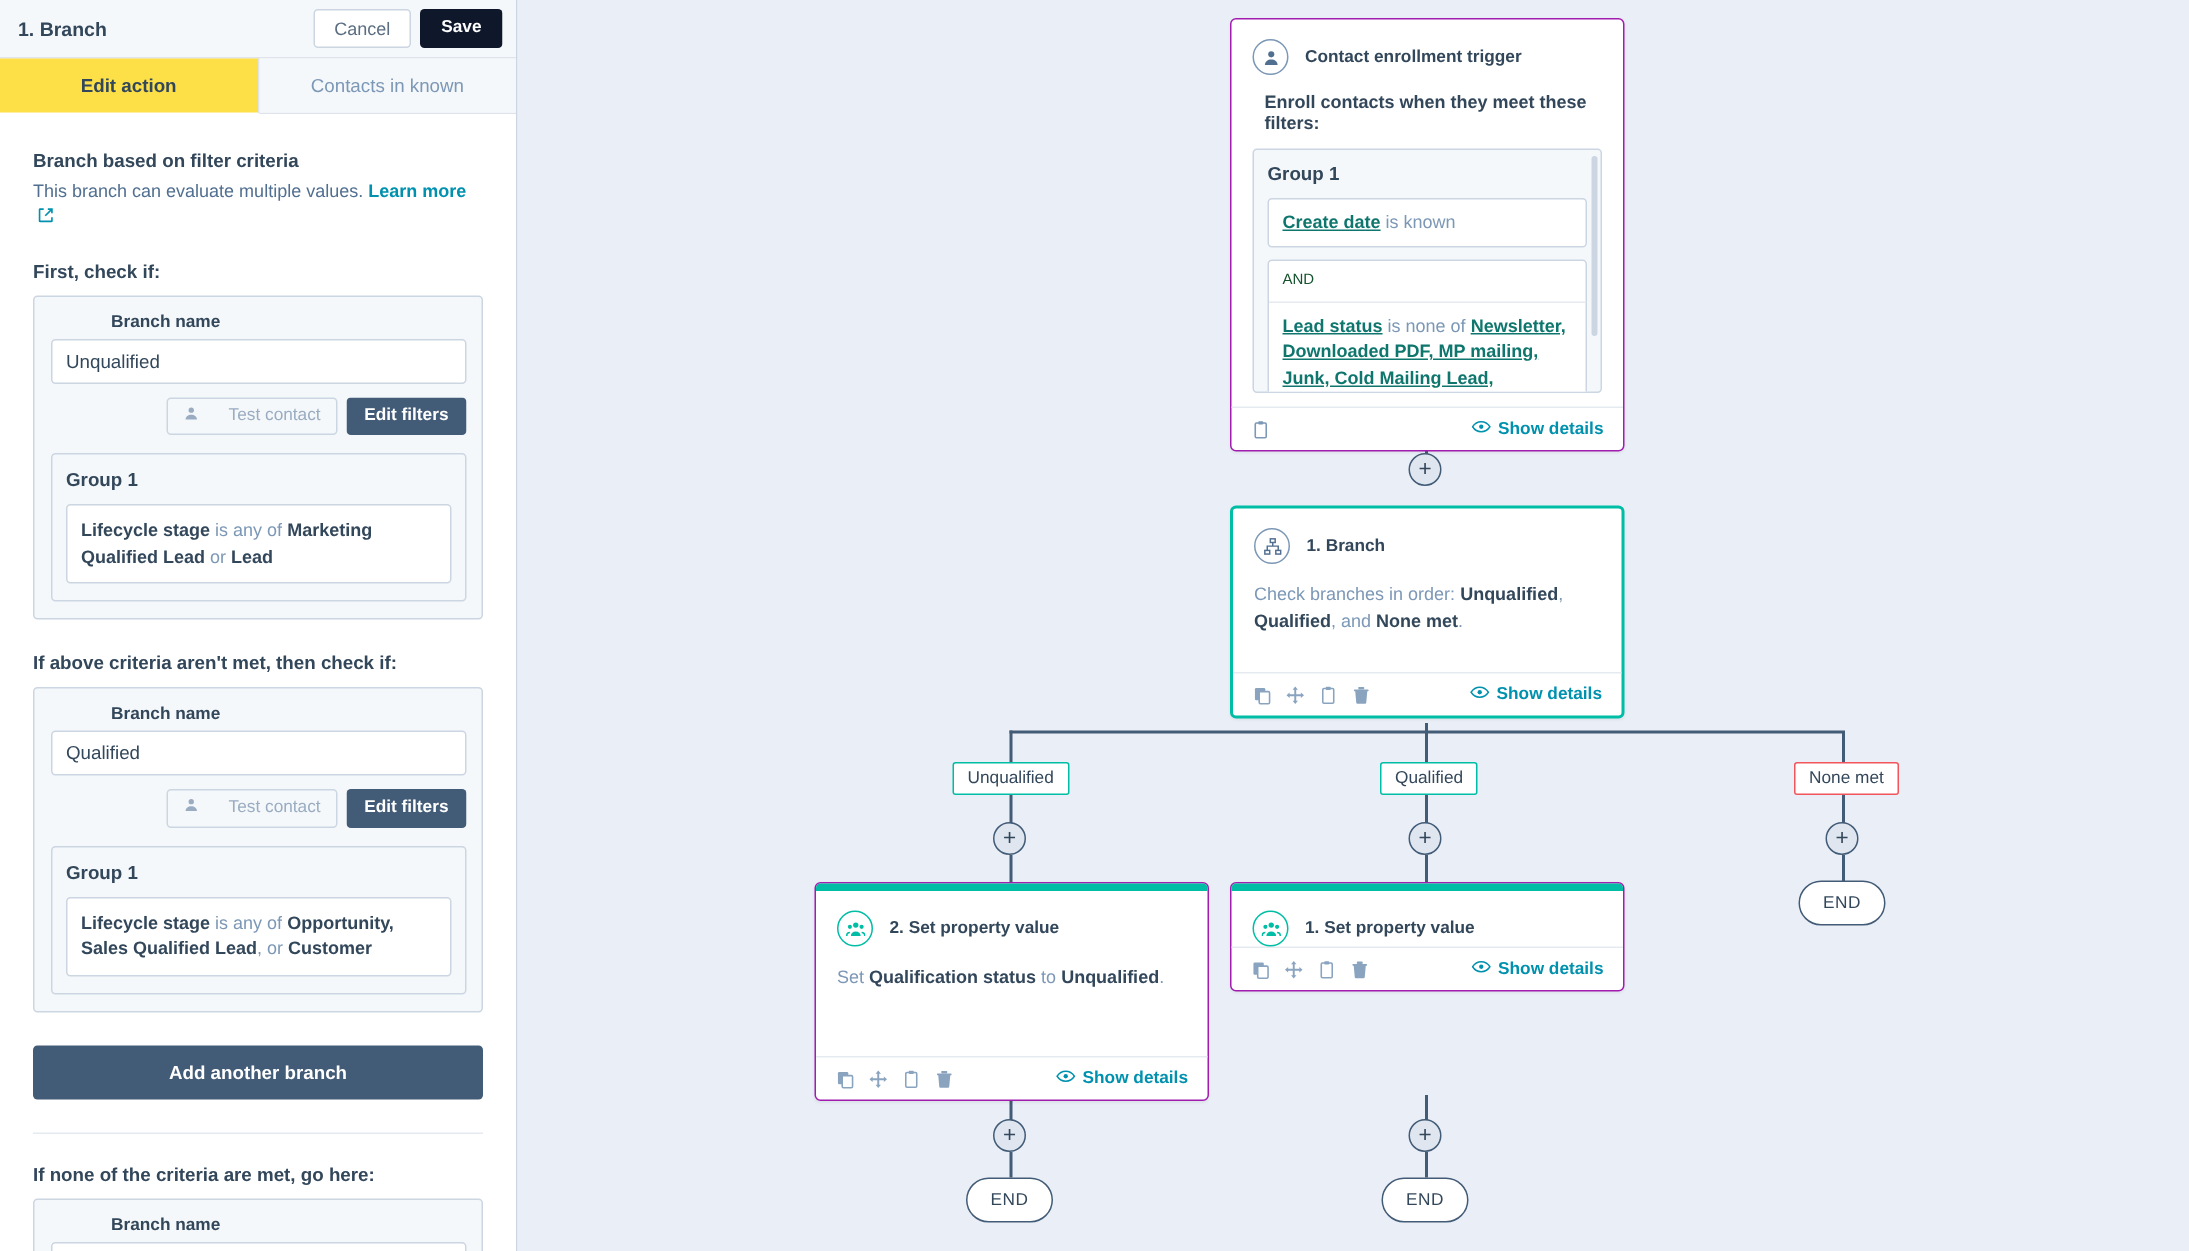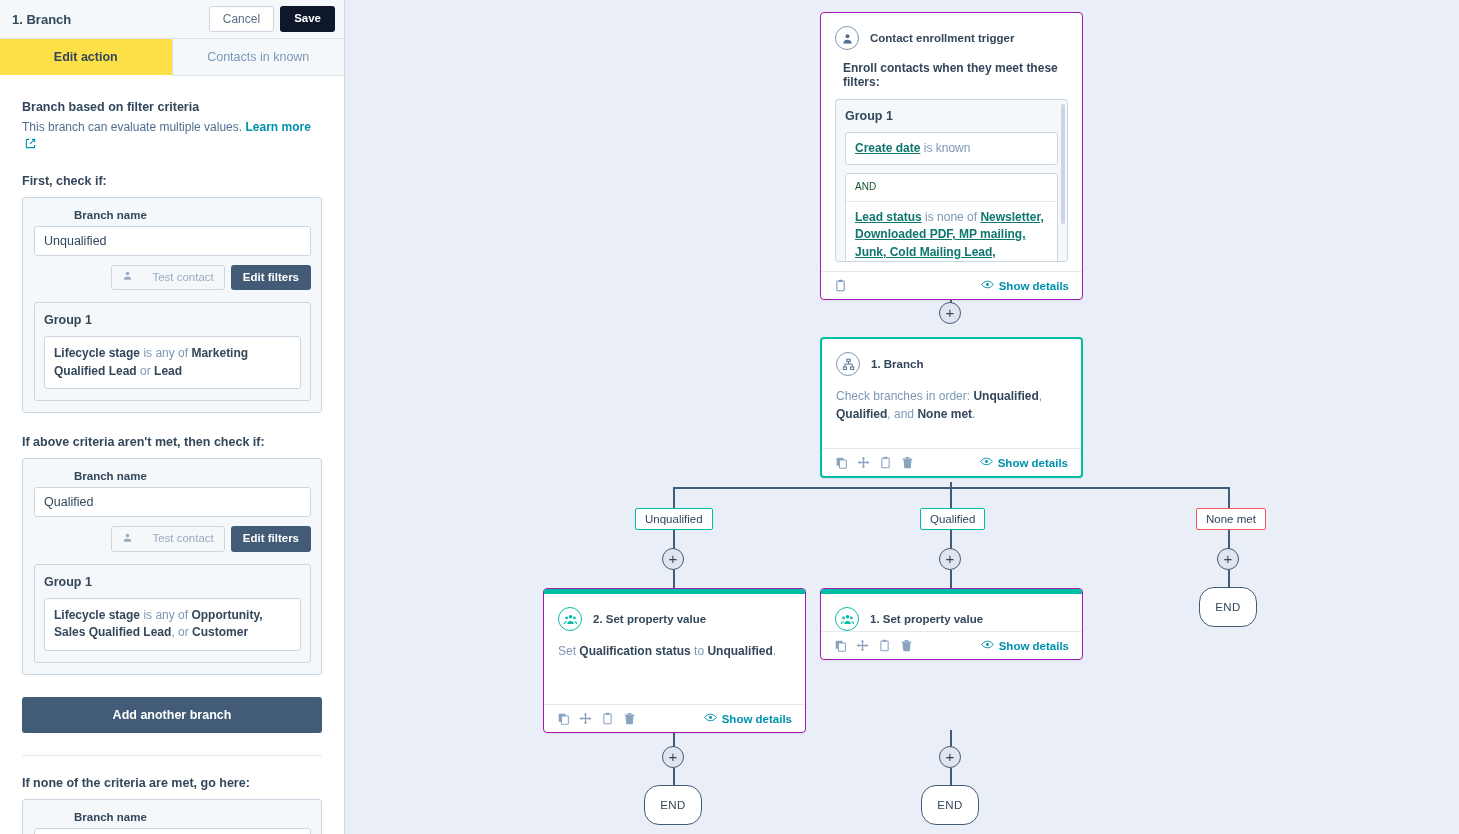--- a/index.html
+++ b/index.html
@@ -159,21 +159,21 @@
   .blabel {
     position: absolute; height: 22px; padding: 0 9px;
     display: flex; align-items: center; justify-content: center;
     background: #fff; border-radius: 2px;
     font-size: 11.5px; color: #33475b; white-space: nowrap; cursor: pointer;
   }
   .blabel.ok { border: 1.3px solid #00bda5; }
   .blabel.no { border: 1.3px solid #f2545b; }
 
   .endnode {
-    position: absolute; width: 58px; height: 40px; border-radius: 15px;
+    position: absolute; width: 58px; height: 30px; border-radius: 15px;
     background: #fff; border: 1.6px solid #425b76;
     display: flex; align-items: center; justify-content: center;
     font-size: 11.5px; color: #33475b; letter-spacing: .4px;
   }
 </style>
 </head>
 <body>
 
 <div class="app">
 

